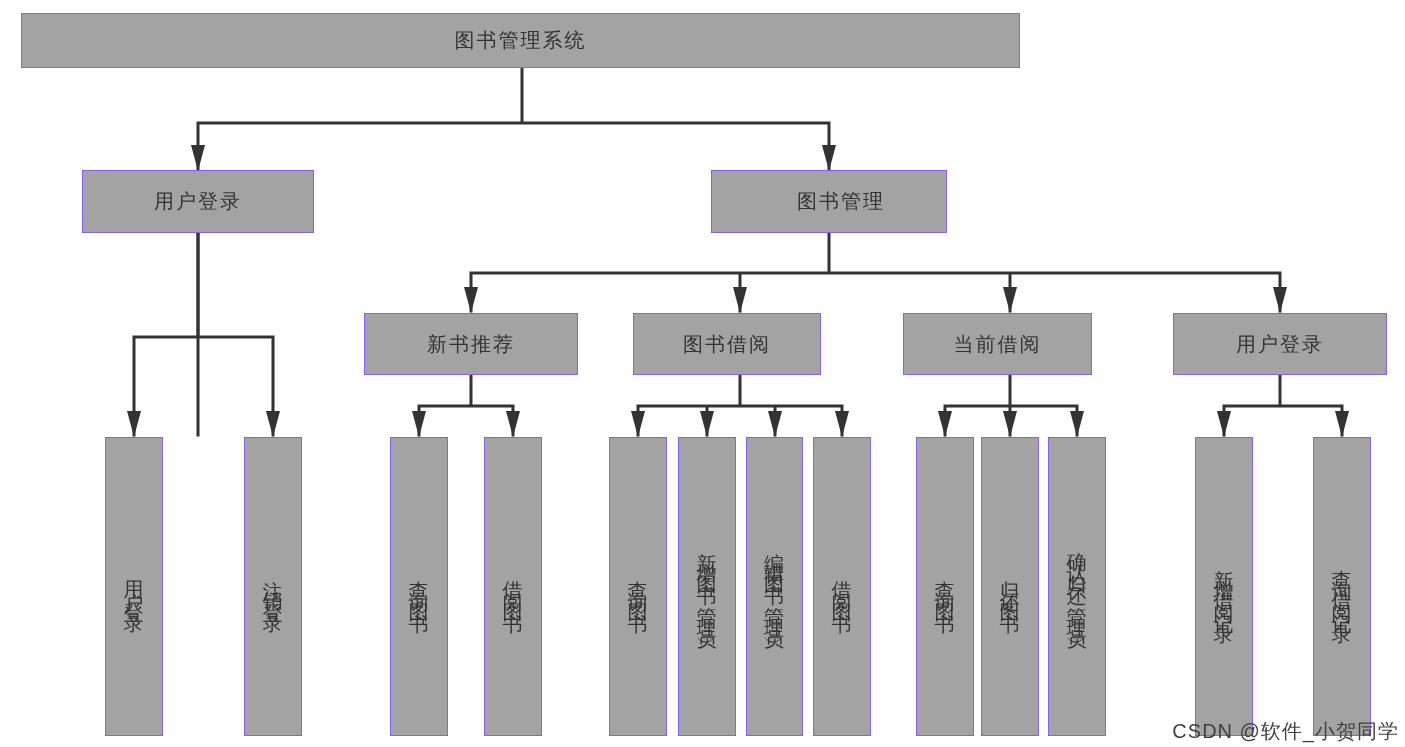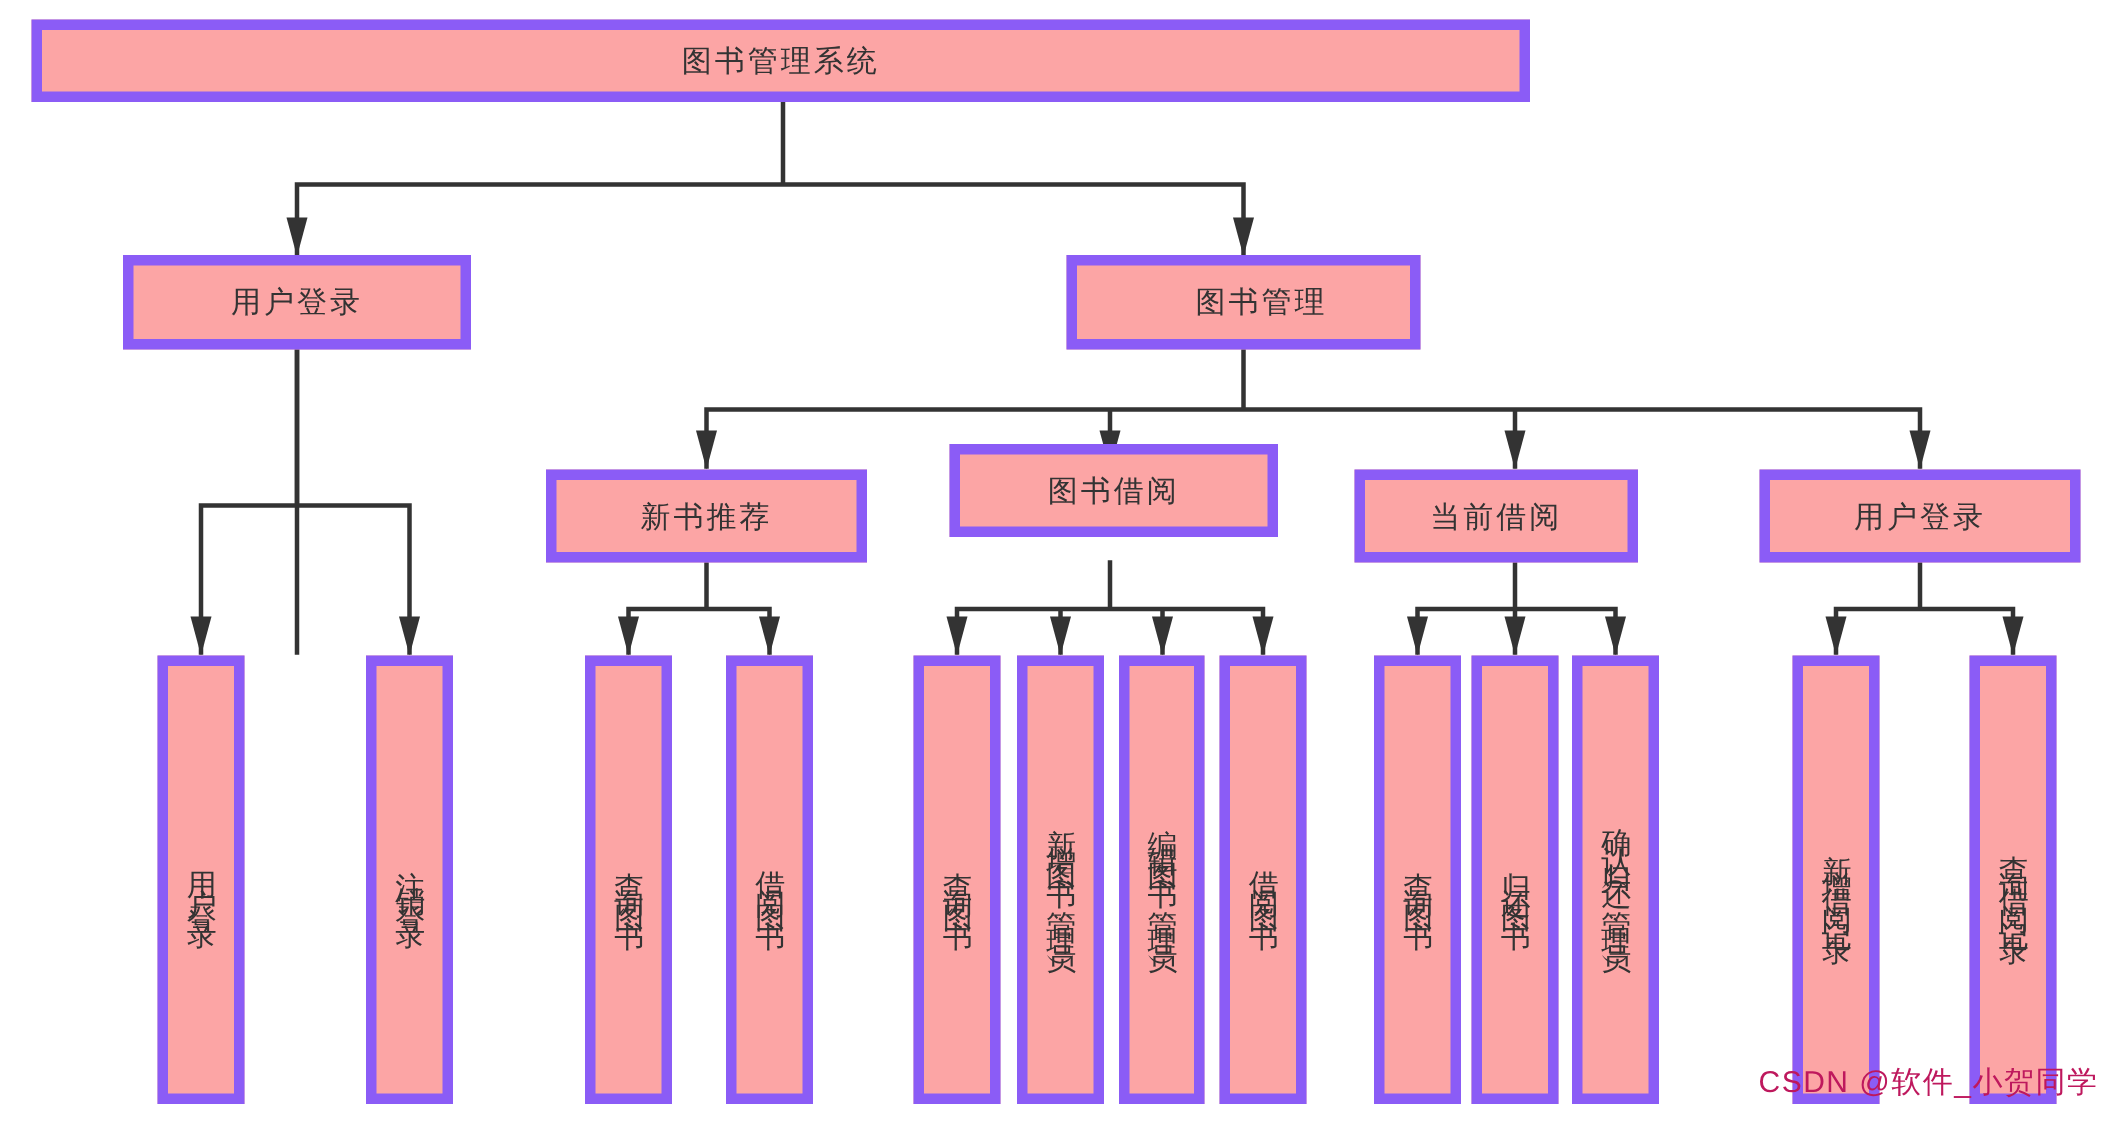--- a/index.html
+++ b/index.html
@@ -7,33 +7,33 @@
   body{
     width:1405px;height:747px;position:relative;overflow:hidden;
     background:#ffffff;
     font-family:"Liberation Sans","DejaVu Sans",sans-serif;
     color:#333333;
   }
   .canvas{position:absolute;inset:0;width:1405px;height:747px;}
   .connectors{position:absolute;left:0;top:0;z-index:1;}
   .box{
     position:absolute;z-index:2;box-sizing:border-box;
-    border:7px solid #8b5cf6;background:#fca5a5;
+    border:1px solid #8b5cf6;background:#a3a3a3;
     display:flex;align-items:center;justify-content:center;
     text-align:center;color:#333333;
   }
   .h{font-size:20px;letter-spacing:2px;white-space:nowrap;}
   .v{
     writing-mode:vertical-rl;
     font-size:20px;letter-spacing:11px;line-height:1;
     white-space:nowrap;
   }
   .watermark{
-    position:absolute;z-index:3;right:6px;bottom:12px;
-    font-size:20px;color:#be185d;letter-spacing:1px;white-space:nowrap;
+    position:absolute;z-index:3;right:6px;bottom:2px;
+    font-size:20px;color:#404040;letter-spacing:1px;white-space:nowrap;
   }
 </style>
 </head>
 <body>
 
 <div class="canvas">
 
   <svg class="connectors" width="1405" height="747" viewBox="0 0 1405 747">
     <g stroke="#333333" stroke-width="3" fill="none" stroke-linecap="square">
       <path d="M522 68 V123 M198 123 H829 M198 123 V435 M829 123 V171"></path>
@@ -66,21 +66,21 @@
       <polygon points="1335,411 1349,411 1342,437"></polygon>
     </g>
   </svg>
 
   <div class="box h" style="left:21px;top:13px;width:999px;height:55px;">图书管理系统</div>
 
   <div class="box h" style="left:82px;top:170px;width:232px;height:63px;">用户登录</div>
   <div class="box h" style="left:711px;top:170px;width:236px;height:63px;padding-left:24px;">图书管理</div>
 
   <div class="box h" style="left:364px;top:313px;width:214px;height:62px;">新书推荐</div>
-  <div class="box h" style="left:633px;top:296px;width:219px;height:62px;">图书借阅</div>
+  <div class="box h" style="left:633px;top:313px;width:188px;height:62px;">图书借阅</div>
   <div class="box h" style="left:903px;top:313px;width:189px;height:62px;">当前借阅</div>
   <div class="box h" style="left:1173px;top:313px;width:214px;height:62px;">用户登录</div>
 
   <div class="box v" style="left:105px;top:437px;width:58px;height:299px;">用户登录</div>
   <div class="box v" style="left:244px;top:437px;width:58px;height:299px;">注销登录</div>
 
   <div class="box v" style="left:390px;top:437px;width:58px;height:299px;">查询图书</div>
   <div class="box v" style="left:484px;top:437px;width:58px;height:299px;">借阅图书</div>
 
   <div class="box v" style="left:609px;top:437px;width:58px;height:299px;">查询图书</div>

